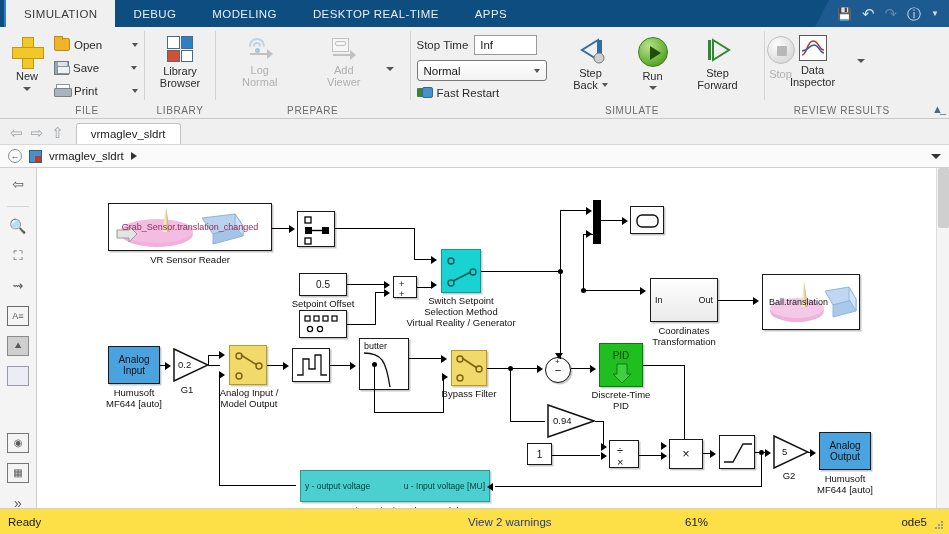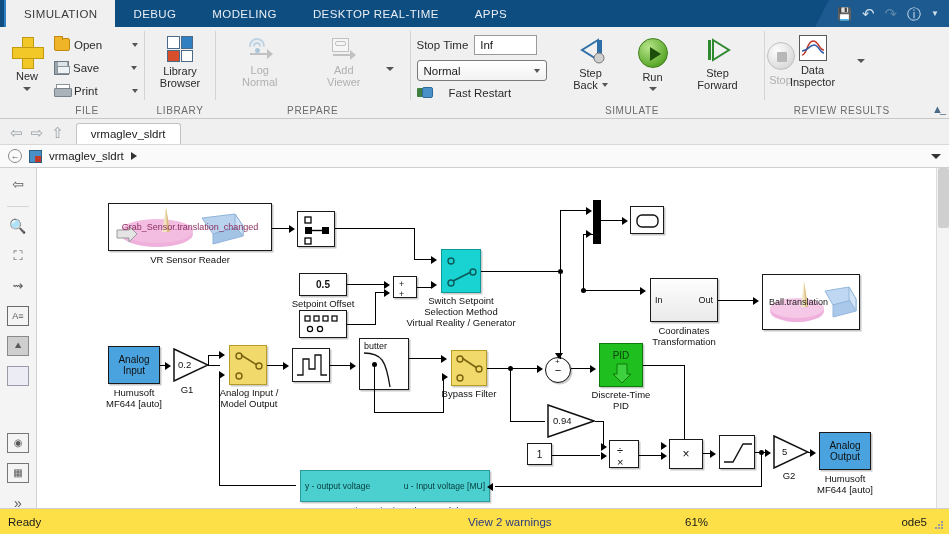--- a/index.html
+++ b/index.html
@@ -40,21 +40,21 @@
   }
   .rgroup { display: flex; flex-direction: column; height: 100%; position: relative; }
   .rgroup .gbody { flex: 1; display: flex; align-items: flex-start; padding: 4px 6px 0 6px; }
   .rgroup .glabel {
     height: 15px; font-size: 10px; color: #6b6b6b; text-align: center;
     letter-spacing: .6px; line-height: 15px;
   }
   .gsep { width: 1px; background: #d4d4d4; margin: 4px 0 18px 0; }
 
   .bigbtn {
-    display: flex; flex-direction: column; align-items: center; justify-content: center;
+    display: flex; flex-direction: column; align-items: center; justify-content: flex-start;
     width: 52px; padding-top: 2px; cursor: default;
   }
   .bigbtn .lbl { font-size: 11px; color: #2b2b2b; text-align: center; line-height: 12px; }
   .bigbtn .lbl.dim { color: #b0b0b0; }
 
   .smallrow { display: flex; align-items: center; gap: 4px; height: 23px; padding-left: 2px; cursor: default; }
   .smallrow .lbl { font-size: 11.5px; color: #2b2b2b; }
   .caret { width: 0; height: 0; border-left: 4px solid transparent; border-right: 4px solid transparent;
            border-top: 4px solid #555; }
   .caret.sm { border-left-width: 3.5px; border-right-width: 3.5px; border-top-width: 4px; }
@@ -318,21 +318,21 @@
     <div class="gbody" style="padding-top:6px;">
       <div style="display:flex;flex-direction:column;gap:5px;width:140px;padding-top:2px;">
         <div style="display:flex;align-items:center;gap:6px;">
           <span style="font-size:11.5px;color:#2b2b2b;">Stop Time</span>
           <span class="inputbox" style="width:63px;">Inf</span>
         </div>
         <div class="selbox" style="width:130px;">
           <span>Normal</span>
           <span class="caret sm"></span>
         </div>
-        <div style="display:flex;align-items:center;gap:16px;">
+        <div style="display:flex;align-items:center;gap:4px;">
           <span class="fr-icon ico">
               <span class="a"></span>
               <span class="b"></span>
             </span>
           <span style="font-size:11.5px;color:#2b2b2b;">Fast Restart</span>
         </div>
       </div>
 
       <div style="display:flex;gap:10px;margin-left:18px;padding-top:2px;">
         <div class="bigbtn" style="width:52px;">
@@ -444,21 +444,21 @@
     <div class="blk blk-box" style="left:260px;top:43px;width:38px;height:36px;">
       <svg width="38" height="36" style="position:absolute;left:0;top:0;">
         <rect x="7" y="5" width="6" height="6" fill="none" stroke="#000" stroke-width="1.3"></rect>
         <rect x="7" y="15" width="7" height="7" fill="#000"></rect>
         <rect x="7" y="26" width="6" height="6" fill="none" stroke="#000" stroke-width="1.3"></rect>
         <rect x="24" y="15" width="7" height="7" fill="#000"></rect>
         <line x1="14" y1="18.5" x2="24" y2="18.5" stroke="#000" stroke-width="1.4"></line>
       </svg>
     </div>
 
-    <div class="blk blk-box" style="left:262px;top:105px;width:48px;height:23px;font-weight:bold;">
+    <div class="blk blk-box" style="left:262px;top:105px;width:48px;height:23px;">
       <span style="font-size:10px;">0.5</span>
     </div>
     <div class="cap" style="left:286px;top:130px;">Setpoint Offset</div>
 
     <div class="blk blk-box" style="left:262px;top:142px;width:48px;height:28px;">
       <svg width="48" height="28" style="position:absolute;left:0;top:0;">
         <rect x="5" y="5" width="5" height="5" fill="none" stroke="#000" stroke-width="1.2"></rect>
         <rect x="14" y="5" width="5" height="5" fill="none" stroke="#000" stroke-width="1.2"></rect>
         <rect x="23" y="5" width="5" height="5" fill="none" stroke="#000" stroke-width="1.2"></rect>
         <rect x="32" y="5" width="5" height="5" fill="none" stroke="#000" stroke-width="1.2"></rect>

